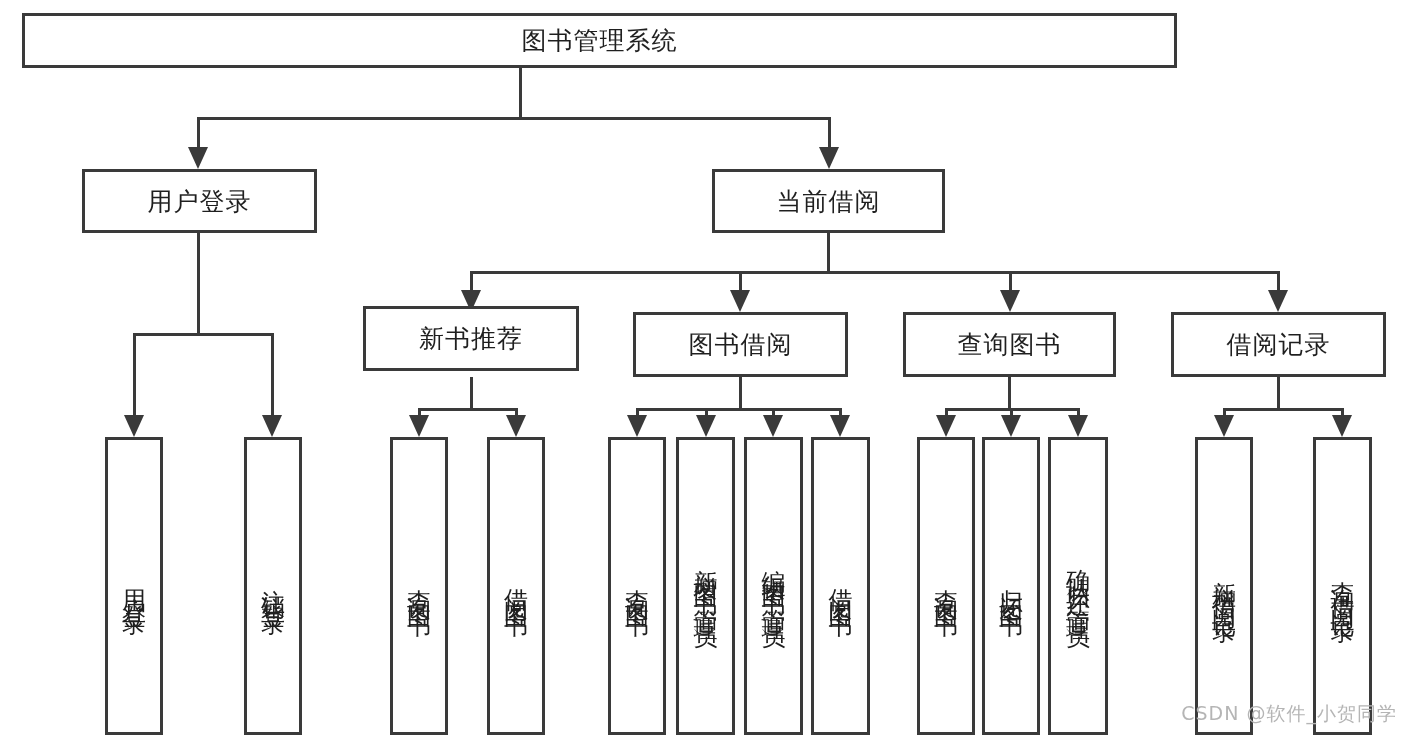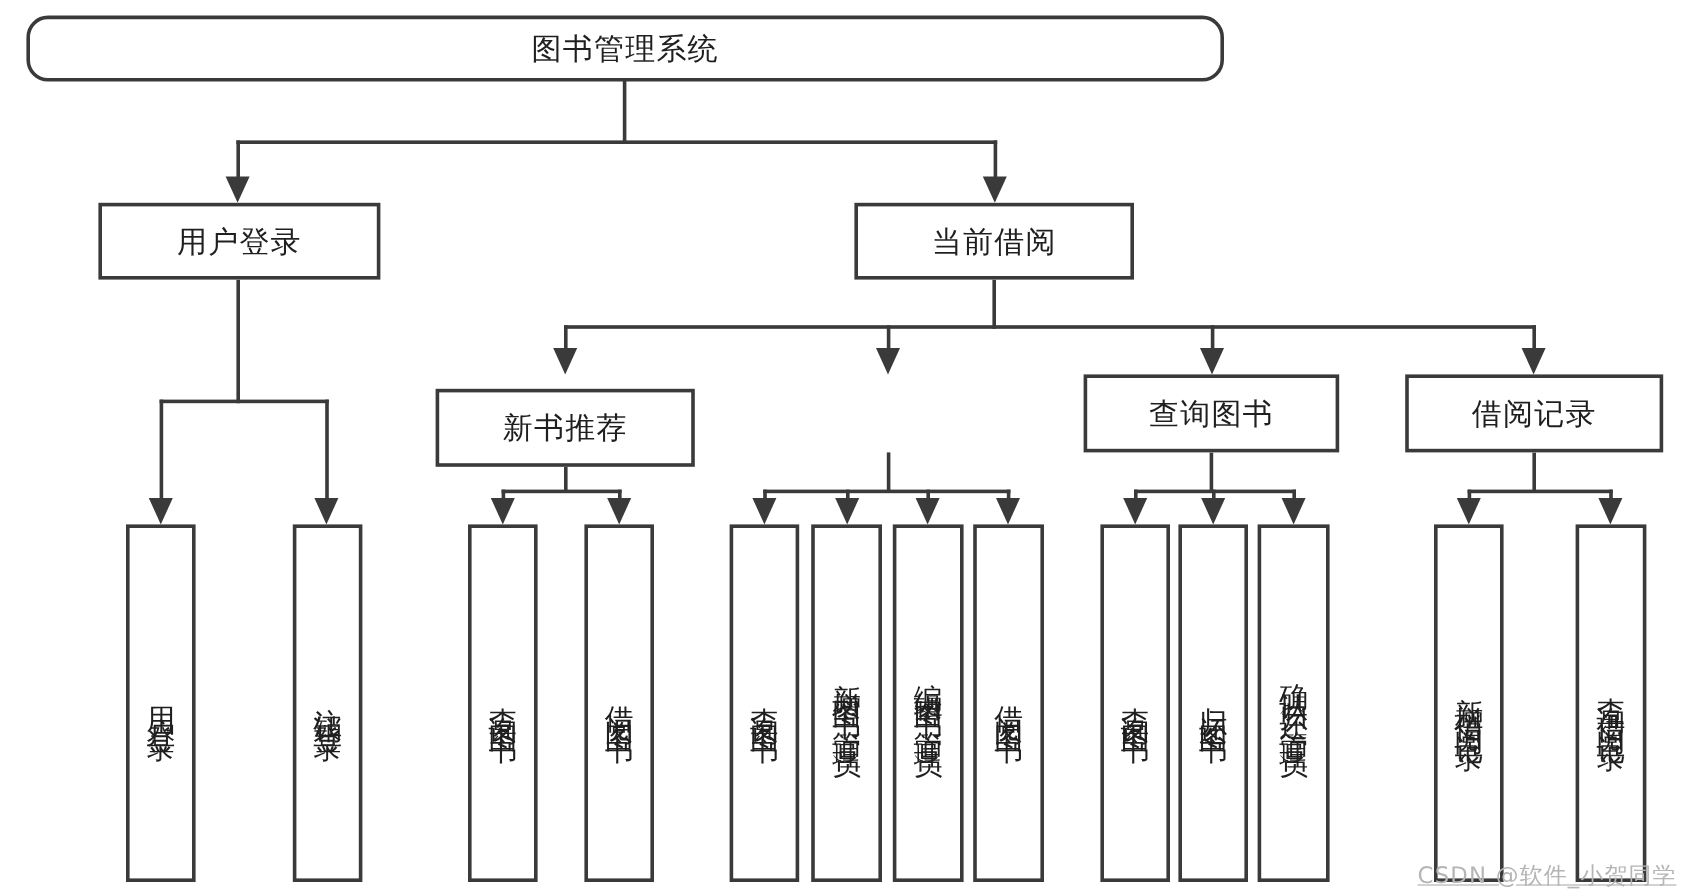--- a/index.html
+++ b/index.html
@@ -19,24 +19,23 @@
     font-size:24px; letter-spacing:8px; line-height:1;
   }
   .vline { position:absolute; width:3px; background:#3a3a3a; z-index:1; }
   .hline { position:absolute; height:3px; background:#3a3a3a; z-index:1; }
   .arrow {
     position:absolute; width:0; height:0; z-index:1;
     border-left:10px solid transparent; border-right:10px solid transparent;
     border-top:22px solid #3a3a3a;
   }
   .watermark {
-    position:absolute; right:8px; bottom:4px;
+    position:absolute; right:8px; bottom:20px;
     font-size:19px; color:#b5b5b5; letter-spacing:1px; z-index:3;
     white-space:nowrap;
-    text-decoration:underline;
   }
 </style>
 </head>
 <body>
 
 <div class="canvas">
 
   <div class="vline" style="left:519px;top:66px;height:53px;"></div>
   <div class="hline" style="left:197px;top:117px;width:634px;"></div>
   <div class="vline" style="left:197px;top:117px;height:36px;"></div>
@@ -89,26 +88,27 @@
   <div class="vline" style="left:1077px;top:408px;height:11px;"></div>
   <div class="arrow" style="left:1068px;top:415px;"></div>
 
   <div class="vline" style="left:1277px;top:377px;height:33px;"></div>
   <div class="hline" style="left:1223px;top:408px;width:121px;"></div>
   <div class="vline" style="left:1223px;top:408px;height:11px;"></div>
   <div class="arrow" style="left:1214px;top:415px;"></div>
   <div class="vline" style="left:1341px;top:408px;height:11px;"></div>
   <div class="arrow" style="left:1332px;top:415px;"></div>
 
-  <div class="box h" style="left:22px;top:13px;width:998px;height:55px;border-radius:18px;">图书管理系统</div>
+  <div class="box h" style="left:22px;top:13px;width:1155px;height:55px;">图书管理系统</div>
 
   <div class="box h" style="left:82px;top:169px;width:235px;height:64px;">用户登录</div>
   <div class="box h" style="left:712px;top:169px;width:233px;height:64px;">当前借阅</div>
 
-  <div class="box h" style="left:363px;top:324px;width:216px;height:65px;">新书推荐</div>
+  <div class="box h" style="left:363px;top:306px;width:216px;height:65px;">新书推荐</div>
+  <div class="box h" style="left:633px;top:312px;width:215px;height:65px;">图书借阅</div>
   <div class="box h" style="left:903px;top:312px;width:213px;height:65px;">查询图书</div>
   <div class="box h" style="left:1171px;top:312px;width:215px;height:65px;">借阅记录</div>
 
   <div class="box v" style="left:105px;top:437px;width:58px;height:298px;">用户登录</div>
   <div class="box v" style="left:244px;top:437px;width:58px;height:298px;">注销登录</div>
 
   <div class="box v" style="left:390px;top:437px;width:58px;height:298px;">查询图书</div>
   <div class="box v" style="left:487px;top:437px;width:58px;height:298px;">借阅图书</div>
 
   <div class="box v" style="left:608px;top:437px;width:58px;height:298px;">查询图书</div>

